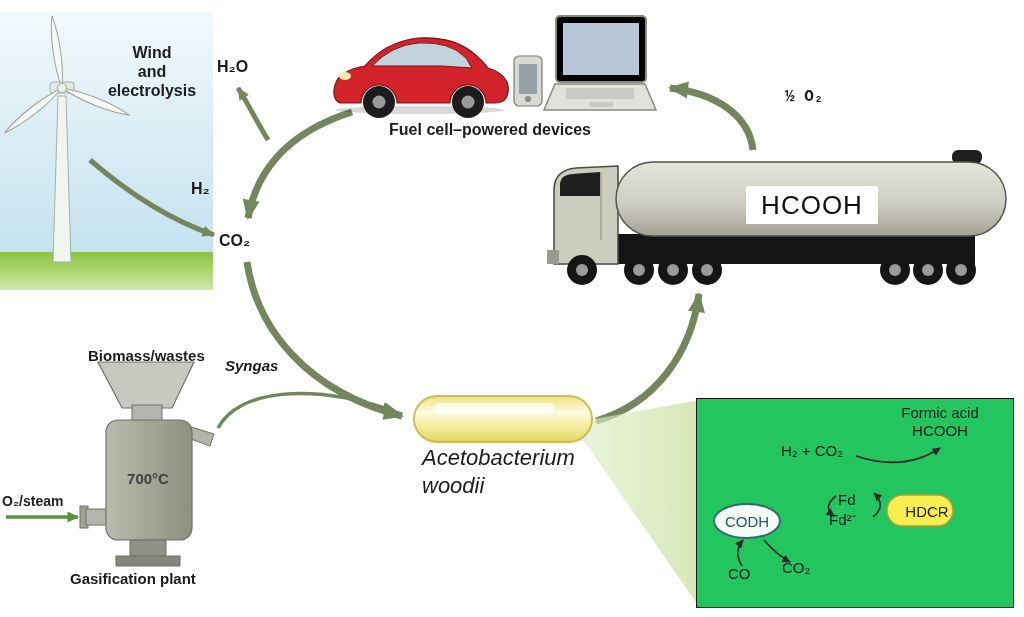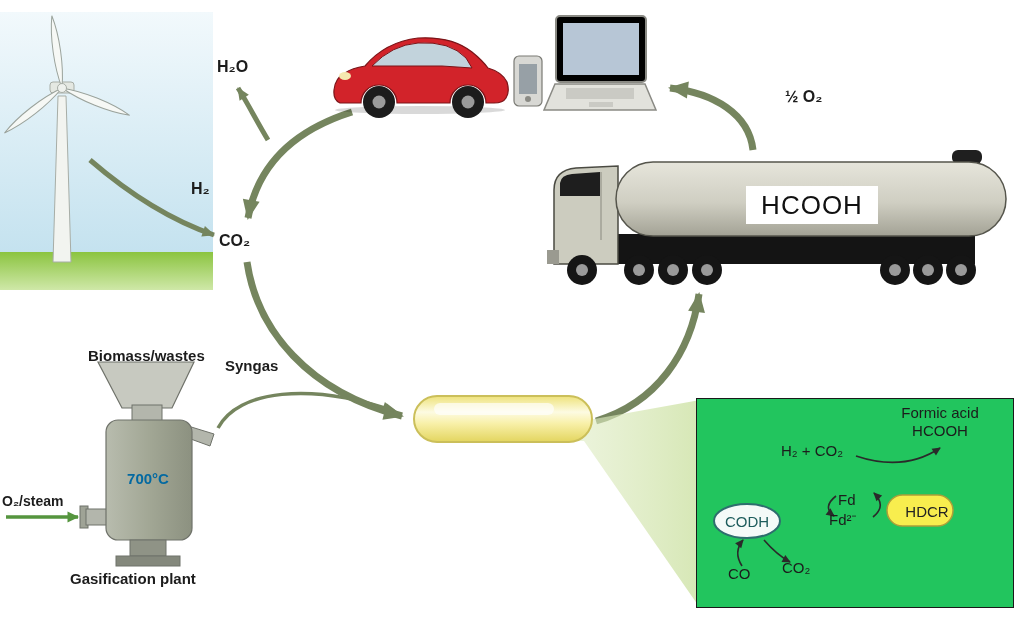--- a/index.html
+++ b/index.html
@@ -10,29 +10,29 @@
   .lbl { position:absolute; color:#1c1c1c; font-size:16px; font-weight:bold;
          line-height:1.18; white-space:pre-line; }
   .center { text-align:center; }
   .italic { font-style:italic; font-weight:normal; }
 
   #lbl-wind      { left:96px;  top:44px;  width:112px; }
   #lbl-h2o       { left:217px; top:58px; }
   #lbl-h2        { left:191px; top:180px; }
   #lbl-co2       { left:219px; top:232px; }
   #lbl-fuel      { left:350px; top:121px; width:280px; }
-  #lbl-halfo2    { left:785px; top:88px; }
+  #lbl-halfo2    { left:785px; top:88px;font-family:Liberation Mono, monospace; }
   #hcooh-plate   { position:absolute; left:746px; top:186px; width:132px; height:38px; background:#ffffff; }
   #hcooh-plate .txt { width:100%; height:100%; text-align:center; line-height:38px;
                       font-size:26px; font-weight:normal; color:#111; letter-spacing:1px; }
   #lbl-biomass   { left:88px;  top:347px; font-size:15px; }
-  #lbl-temp      { left:106px; top:470px; width:84px; color:#0369a1; font-size:15px; }
+  #lbl-temp      { left:106px; top:470px; width:84px; color:#404040; font-size:15px; }
   #lbl-o2steam   { left:2px;   top:493px; font-size:14px; }
   #lbl-gasif     { left:70px;  top:570px; font-size:15px; }
-  #lbl-syngas    { left:225px; top:357px; font-size:15px; }
+  #lbl-syngas    { left:225px; top:357px; font-size:15px;font-style:italic; }
   #lbl-alt       { left:236px; top:451px; width:142px; font-size:15px; }
   #lbl-bact      { left:422px; top:444px; font-size:22px; line-height:1.25; }
 
   #inset { position:absolute; left:696px; top:398px; width:318px; height:210px;
            background:#22c55e; border:1.5px solid #1a1a1a; }
   #inset svg { position:absolute; left:0; top:0; }
   #inset .lbl { font-weight:normal; font-size:15px; }
   #ins-formic { left:178px; top:5px;  width:130px; }
   #ins-h2co2  { left:84px;  top:43px; }
   #ins-fd     { left:141px; top:92px; }
@@ -177,34 +177,40 @@
     </g>
 
     <polygon points="472,441 584,441 700,608 700,400" fill="url(#beamGrad)"></polygon>
 
     <g>
       <rect x="414" y="396" width="178" height="46" rx="23" fill="url(#bactGrad)" stroke="#cbbf5a" stroke-width="2"></rect>
       <rect x="434" y="403" width="120" height="12" rx="6" fill="rgba(255,255,255,0.65)"></rect>
     </g>
   </svg>
 
+  <div class="lbl center" id="lbl-wind">Wind
+and
+electrolysis</div>
   <div class="lbl" id="lbl-h2o">H₂O</div>
   <div class="lbl" id="lbl-h2">H₂</div>
   <div class="lbl" id="lbl-co2">CO₂</div>
+  <div class="lbl center" id="lbl-fuel">Fuel cell–powered devices</div>
   <div class="lbl" id="lbl-halfo2">½ O₂</div>
 
   <div id="hcooh-plate">
     <div class="txt">HCOOH</div>
   </div>
 
   <div class="lbl" id="lbl-biomass">Biomass/wastes</div>
   <div class="lbl center" id="lbl-temp">700°C</div>
   <div class="lbl" id="lbl-o2steam">O₂/steam</div>
   <div class="lbl" id="lbl-gasif">Gasification plant</div>
   <div class="lbl" id="lbl-syngas">Syngas</div>
+  <div class="lbl italic" id="lbl-bact">Acetobacterium
+woodii</div>
 
   <div id="inset">
     <svg width="318" height="210">
       <defs>
         <marker id="ab" markerUnits="userSpaceOnUse" markerWidth="10" markerHeight="10" refX="8" refY="5" orient="auto">
           <path d="M0.5 1 L9 5 L0.5 9 Z" fill="#2a2a2a"></path>
         </marker>
       </defs>
       <g fill="none" stroke="#2a2a2a" stroke-width="1.6">
         <path d="M159 57 Q207 73 243 49" marker-end="url(#ab)"></path>

